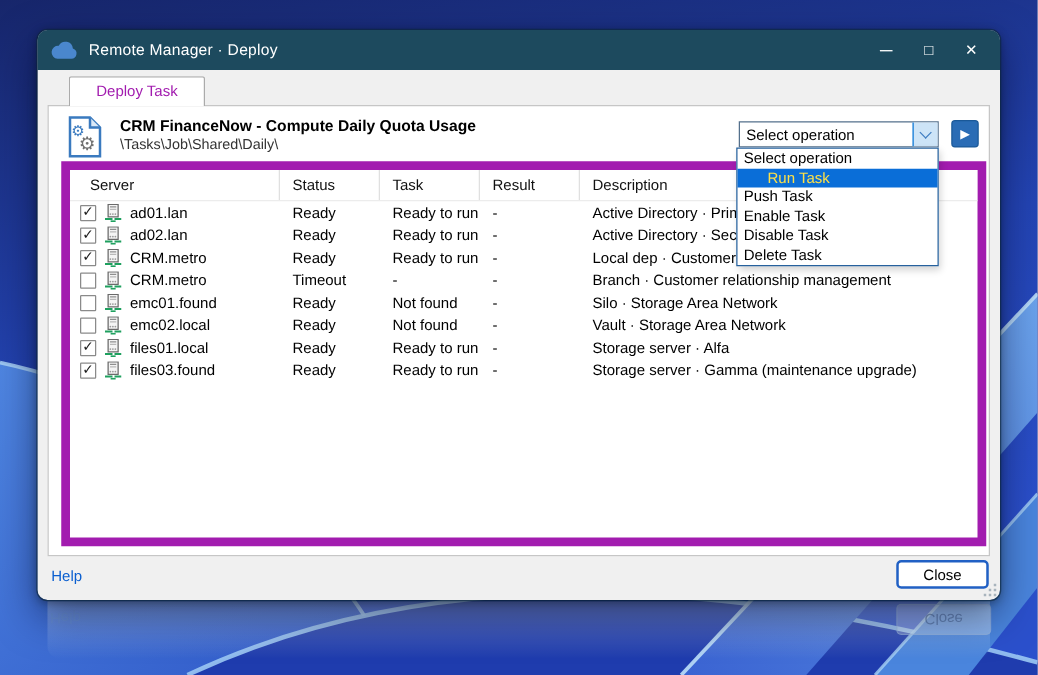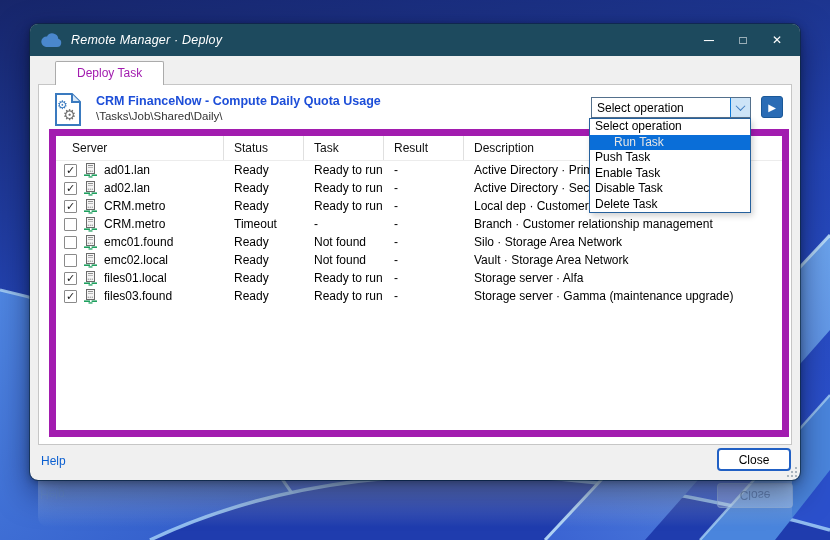--- a/index.html
+++ b/index.html
@@ -29,21 +29,21 @@
   }
   
   .dialog{
     position:absolute;left:30px;top:24px;width:770px;height:456px;z-index:5;
     background:#f0f0f0;border-radius:8px;
     box-shadow:0 12px 32px rgba(0,5,30,.5),0 2px 8px rgba(0,0,0,.35);
     outline:1px solid rgba(12,40,58,.6);
   }
   .titlebar{
     height:32px;background:#1d4a5e;border-radius:8px 8px 0 0;
-    display:flex;align-items:center;padding:0 6px 0 10px;color:#fff;font-style:italic;
+    display:flex;align-items:center;padding:0 6px 0 10px;color:#fff;
   }
   .titlebar .cloud{display:flex;align-items:center;margin-right:9px;}
   .titlebar .t-text{font-size:12.5px;letter-spacing:.2px;flex:1;}
   .win-btn{
     width:34px;height:26px;display:flex;align-items:center;justify-content:center;
     color:#fff;font-size:12px;cursor:default;border-radius:4px;
   }
   .win-btn.min{font-size:14px;}
   
   .tabstrip{position:absolute;left:8px;top:36px;height:24px;padding-left:17px;z-index:3;}
@@ -51,21 +51,21 @@
     display:inline-block;background:#fff;border:1px solid #ababab;border-bottom:none;
     border-radius:2px 2px 0 0;padding:4px 21px 5px 21px;font-size:12px;color:#a21caf;
     position:relative;top:1px;
   }
   
   .page{
     position:absolute;left:8px;top:60px;width:752px;height:359px;
     background:#fff;border:1px solid #c6c6c6;z-index:2;
   }
   .hdr-icon{position:absolute;left:14px;top:7px;}
-  .hdr-title{position:absolute;left:57px;top:9px;font-size:12.5px;font-weight:bold;color:#1d4ed8;}
+  .hdr-title{position:absolute;left:57px;top:9px;font-size:12.5px;font-weight:bold;color:#000000;}
   .hdr-path{position:absolute;left:57px;top:25px;font-size:11.5px;color:#333;}
   
   .combo{
     position:absolute;left:552px;top:12px;width:160px;height:21px;background:#fff;
     border:1px solid #54708c;display:flex;align-items:stretch;box-sizing:border-box;
   }
   .combo .sel{flex:1;font-size:12px;padding:3px 0 0 5px;color:#000;white-space:nowrap;overflow:hidden;}
   .combo .arrow{
     width:19px;background:#cde4f7;border-left:1px solid #0f7ad8;
     display:flex;align-items:center;justify-content:center;
@@ -77,21 +77,21 @@
     background:#2a6cb5;border:1px solid #1a5898;box-sizing:border-box;
     display:flex;align-items:center;justify-content:center;color:#fff;font-size:10px;
   }
   
   .droplist{
     position:absolute;left:550px;top:33px;width:162px;z-index:20;
     background:#fff;border:1px solid #26619d;box-sizing:border-box;
     box-shadow:2px 3px 6px rgba(0,0,0,.18);
   }
   .opt{height:15.5px;line-height:15.5px;font-size:12px;padding-left:5px;color:#000;white-space:nowrap;overflow:hidden;}
-  .opt.hl{background:#0a6ed8;color:#e5e5e5;padding-left:24px;}
+  .opt.hl{background:#0a6ed8;color:#fde047;padding-left:24px;}
   
   .tbl{
     position:absolute;left:10px;top:44px;width:740px;height:308px;
     border:7px solid #a21caf;box-sizing:border-box;background:#fff;overflow:hidden;
   }
   .thead{display:flex;height:24px;border-bottom:1px solid #ececec;background:#fff;}
   .th{
     font-size:12px;color:#111;display:flex;align-items:center;
     border-right:1px solid #e0e0e0;box-sizing:border-box;padding-left:10px;
   }

